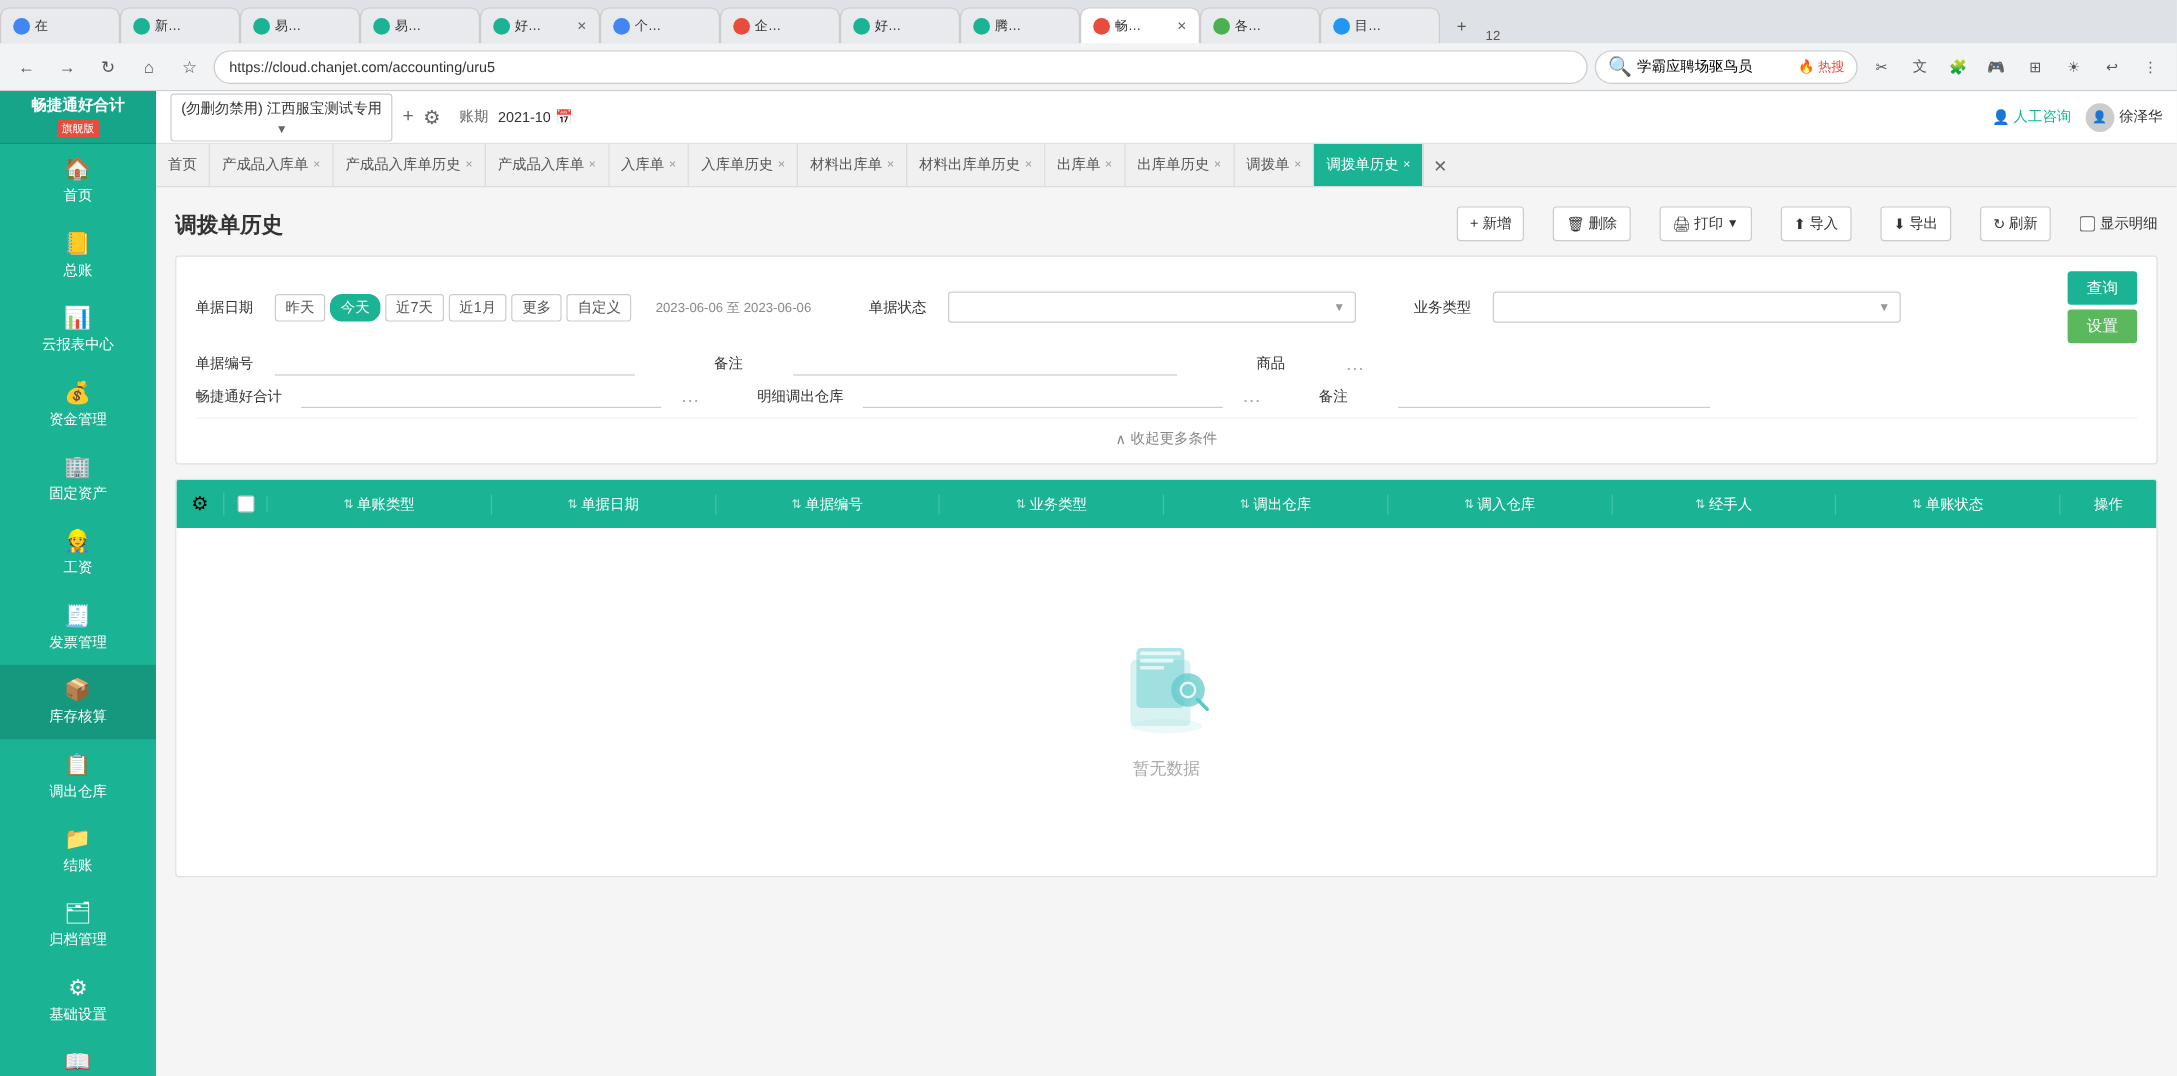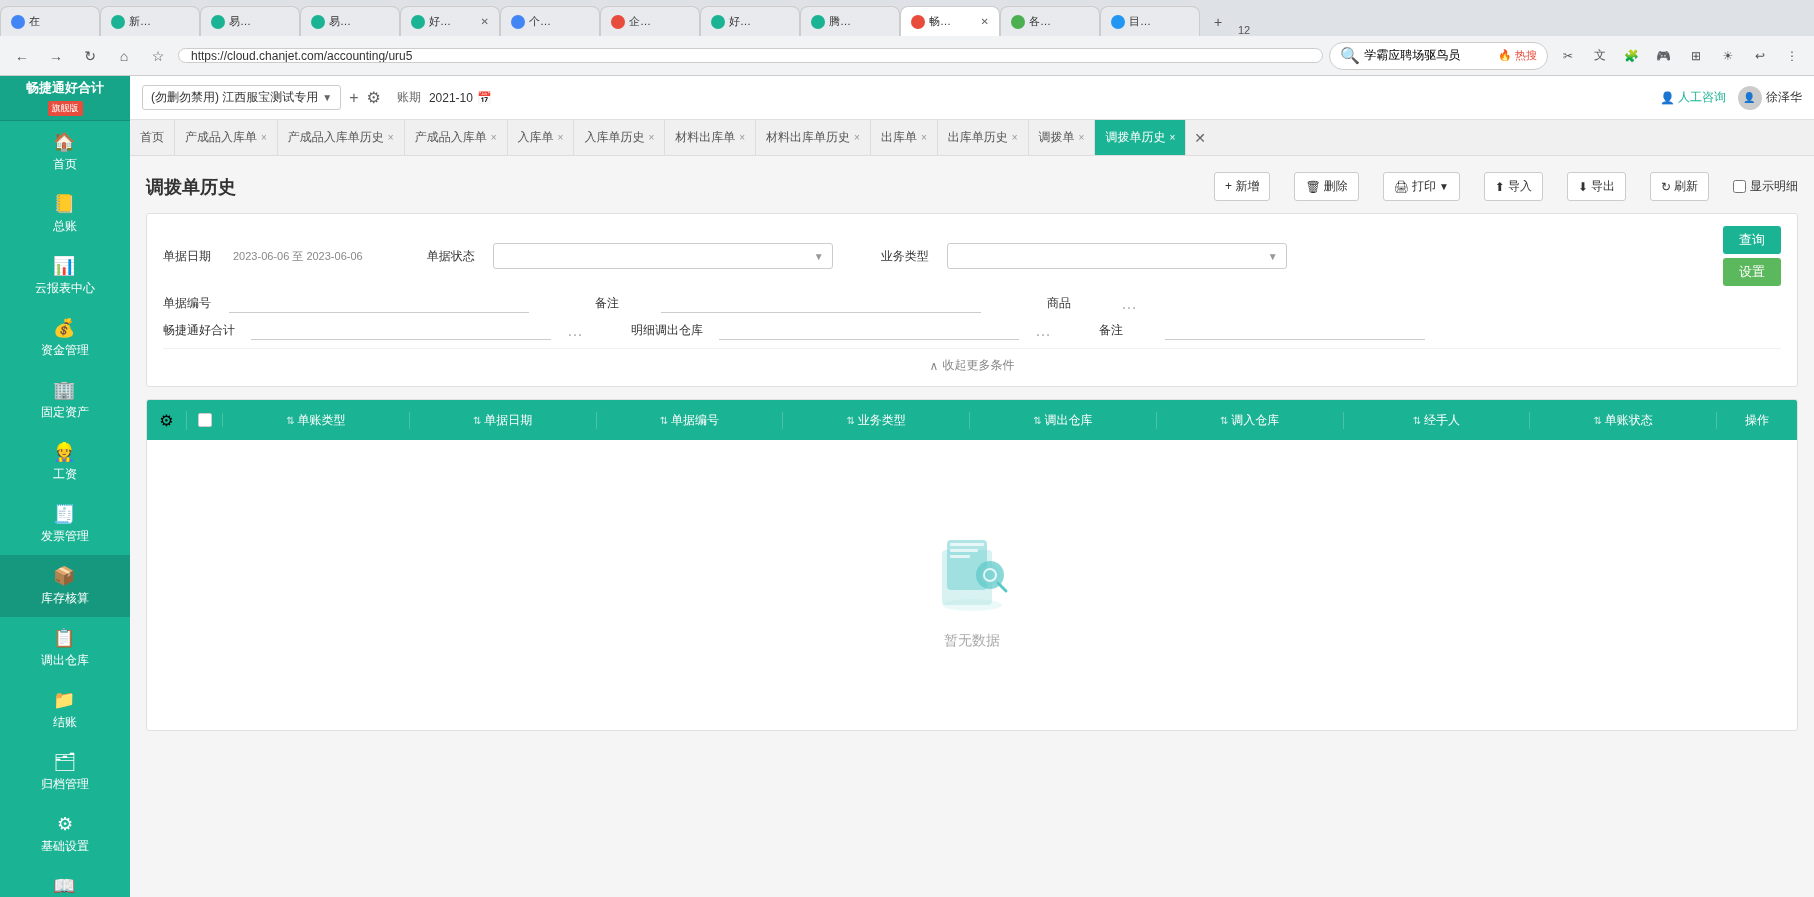--- a/index.html
+++ b/index.html
@@ -8,21 +8,21 @@
     
     .browser-chrome { background: #dee1e6; width: 100%; }
     .browser-tabs { display: flex; align-items: flex-end; padding: 4px 0 0 0; height: 36px; background: #dee1e6; }
     .browser-tab { display: flex; align-items: center; padding: 0 10px; height: 30px; background: #e8eaed; border-radius: 8px 8px 0 0; font-size: 12px; color: #333; min-width: 100px; max-width: 160px; border: 1px solid #ccc; border-bottom: none; cursor: pointer; position: relative; gap: 4px; }
     .browser-tab.active { background: #fff; z-index: 1; }
     .browser-tab .tab-icon { width: 14px; height: 14px; border-radius: 50%; flex-shrink: 0; }
     .browser-tab .tab-text { overflow: hidden; white-space: nowrap; text-overflow: ellipsis; flex: 1; font-size: 11px; }
     .browser-tab .tab-close { font-size: 10px; color: #666; cursor: pointer; flex-shrink: 0; }
     .browser-toolbar { display: flex; align-items: center; padding: 4px 8px; background: #f1f3f4; height: 40px; gap: 6px; border-bottom: 1px solid #ccc; }
     .browser-nav-btn { width: 28px; height: 28px; border-radius: 50%; border: none; background: transparent; cursor: pointer; font-size: 14px; color: #555; display: flex; align-items: center; justify-content: center; }
-    .browser-address { flex: 1; height: 15px; border-radius: 14px; border: 1px solid #ccc; padding: 0 12px; font-size: 12px; background: #fff; color: #333; }
+    .browser-address { flex: 1; height: 28px; border-radius: 14px; border: 1px solid #ccc; padding: 0 12px; font-size: 12px; background: #fff; color: #333; }
     .browser-search { display: flex; align-items: center; background: #fff; border: 1px solid #ccc; border-radius: 14px; padding: 0 10px; height: 28px; gap: 4px; min-width: 200px; }
     .browser-search input { border: none; outline: none; font-size: 12px; width: 140px; }
     .browser-actions { display: flex; gap: 4px; }
     .browser-action-btn { width: 28px; height: 28px; border-radius: 50%; border: none; background: transparent; cursor: pointer; font-size: 12px; color: #555; display: flex; align-items: center; justify-content: center; }
 
     
     .app-container { display: flex; width: 100%; min-height: 821px; }
 
     
     .sidebar { width: 130px; background: #1ab394; min-height: 821px; display: flex; flex-direction: column; align-items: center; padding-top: 0; flex-shrink: 0; }
@@ -31,21 +31,21 @@
     .sidebar-logo-badge { background: #e74c3c; color: #fff; font-size: 9px; padding: 1px 4px; border-radius: 2px; margin-top: 2px; display: inline-block; }
     .sidebar-item { width: 100%; display: flex; flex-direction: column; align-items: center; padding: 10px 4px; cursor: pointer; color: #fff; font-size: 12px; gap: 3px; transition: background 0.2s; }
     .sidebar-item .sidebar-icon { font-size: 18px; }
     .sidebar-item .sidebar-label { font-size: 12px; text-align: center; }
 
     
     .main-content { flex: 1; display: flex; flex-direction: column; background: #f5f5f5; }
 
     
     .top-bar { display: flex; align-items: center; padding: 6px 12px; background: #fff; border-bottom: 1px solid #e0e0e0; height: 44px; gap: 8px; }
-    .company-selector { display: flex; align-items: center; gap: 4px; border: 1px solid #ccc; border-radius: 3px; padding: 3px 8px; cursor: pointer; font-size: 12px; color: #333; background: #fff; }
+    .company-selector { display: flex; align-items: center; gap: 4px; border: 1px solid #ccc; border-radius: 3px; padding: 3px 8px; cursor: pointer; font-size: 12px; color: #333; background: #fff; flex-direction: column; }
     .company-selector .chevron { font-size: 10px; color: #666; }
     .period-label { font-size: 12px; color: #666; margin-left: 8px; }
     .period-value { font-size: 12px; color: #333; display: flex; align-items: center; gap: 4px; cursor: pointer; }
     .top-bar-right { margin-left: auto; display: flex; align-items: center; gap: 12px; }
     .top-bar-link { font-size: 12px; color: #1ab394; cursor: pointer; display: flex; align-items: center; gap: 3px; }
     .top-bar-user { font-size: 12px; color: #333; display: flex; align-items: center; gap: 4px; cursor: pointer; }
     .user-avatar { width: 24px; height: 24px; border-radius: 50%; background: #ccc; display: flex; align-items: center; justify-content: center; font-size: 10px; color: #fff; }
 
     
     .page-tabs { display: flex; align-items: center; background: #f0f0f0; border-bottom: 1px solid #ddd; padding: 0; overflow-x: auto; height: 36px; }
@@ -357,23 +357,31 @@
             <input type="checkbox" style="">
             <span>显示明细</span>
           </div>
         </div>
       </div>
 
       <div class="filter-area">
 
         <div class="filter-row">
           <span class="filter-label">单据日期</span>
+          <div class="filter-date-btns">
+            <button class="filter-date-btn">昨天</button>
+            <button class="filter-date-btn active">今天</button>
+            <button class="filter-date-btn">近7天</button>
+            <button class="filter-date-btn">近1月</button>
+            <button class="filter-date-btn">更多</button>
+            <button class="filter-date-btn">自定义</button>
+          </div>
           <span class="filter-date-range">2023-06-06 至 2023-06-06</span>
 
-          <span class="filter-label" style="margin-left:48px;">单据状态</span>
+          <span class="filter-label" style="margin-left:32px;">单据状态</span>
           <div class="filter-select" style="min-width:340px;">
             <span style="color:#bbb;font-size:12px;"></span>
             <span class="select-arrow">▼</span>
           </div>
 
           <span class="filter-label" style="margin-left:32px;">业务类型</span>
           <div class="filter-select" style="min-width:340px;">
             <span style="color:#bbb;font-size:12px;"></span>
             <span class="select-arrow">▼</span>
           </div>

